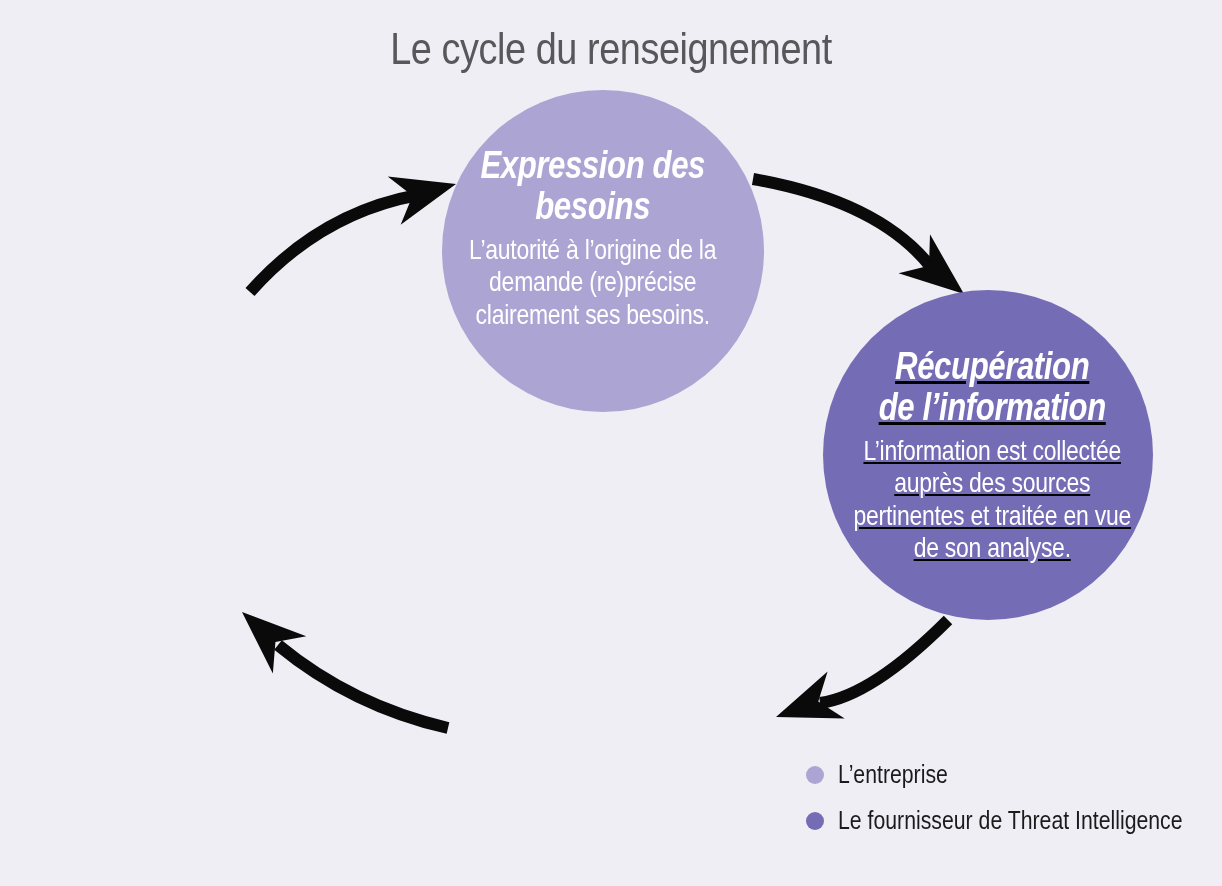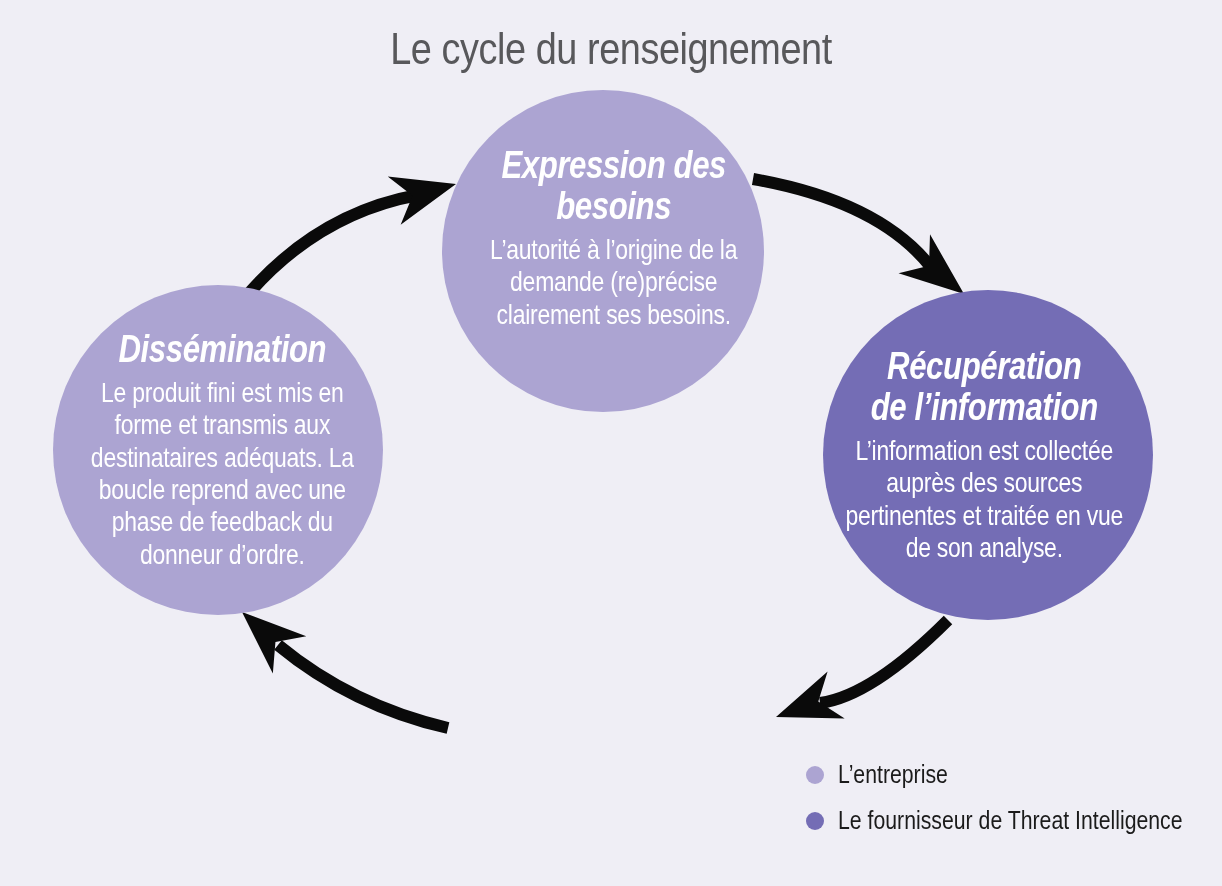--- a/index.html
+++ b/index.html
@@ -32,25 +32,25 @@
   .arrows {
     position: absolute;
     top: 0; left: 0;
     z-index: 1;
   }
   .step-circle {
     position: absolute;
     border-radius: 50%;
     display: flex;
     align-items: center;
-    justify-content: flex-end;
+    justify-content: flex-start;
     z-index: 2;
   }
   .step-circle.light { background: #ACA4D2; }
-  .step-circle.dark  { background: #746DB5; }
+  .step-circle.dark  { background: #746DB5; text-decoration: underline; }
   .step-text {
     transform: scaleX(0.82);
     transform-origin: 50% 50%;
     text-align: center;
     color: #FFFFFF;
   }
   .step-title {
     margin: 0 0 7px 0;
     font-size: 38px;
     line-height: 1.08;
@@ -157,31 +157,20 @@
       <h2 class="step-title">Récupération
 de l’information</h2>
       <p class="step-desc">L’information est collectée
 auprès des sources
 pertinentes et traitée en vue
 de son analyse.</p>
     </div>
   </div>
 
 
-  <div class="step-circle light circle-dissemination">
-    <div class="step-text">
-      <h2 class="step-title">Dissémination</h2>
-      <p class="step-desc">Le produit fini est mis en
-forme et transmis aux
-destinataires adéquats. La
-boucle reprend avec une
-phase de feedback du
-donneur d’ordre.</p>
-    </div>
-  </div>
 
   <div class="legend">
     <div class="legend-item">
       <span class="legend-dot light"></span>
       <span class="legend-label">L’entreprise</span>
     </div>
     <div class="legend-item">
       <span class="legend-dot dark"></span>
       <span class="legend-label">Le fournisseur de Threat Intelligence</span>
     </div>

